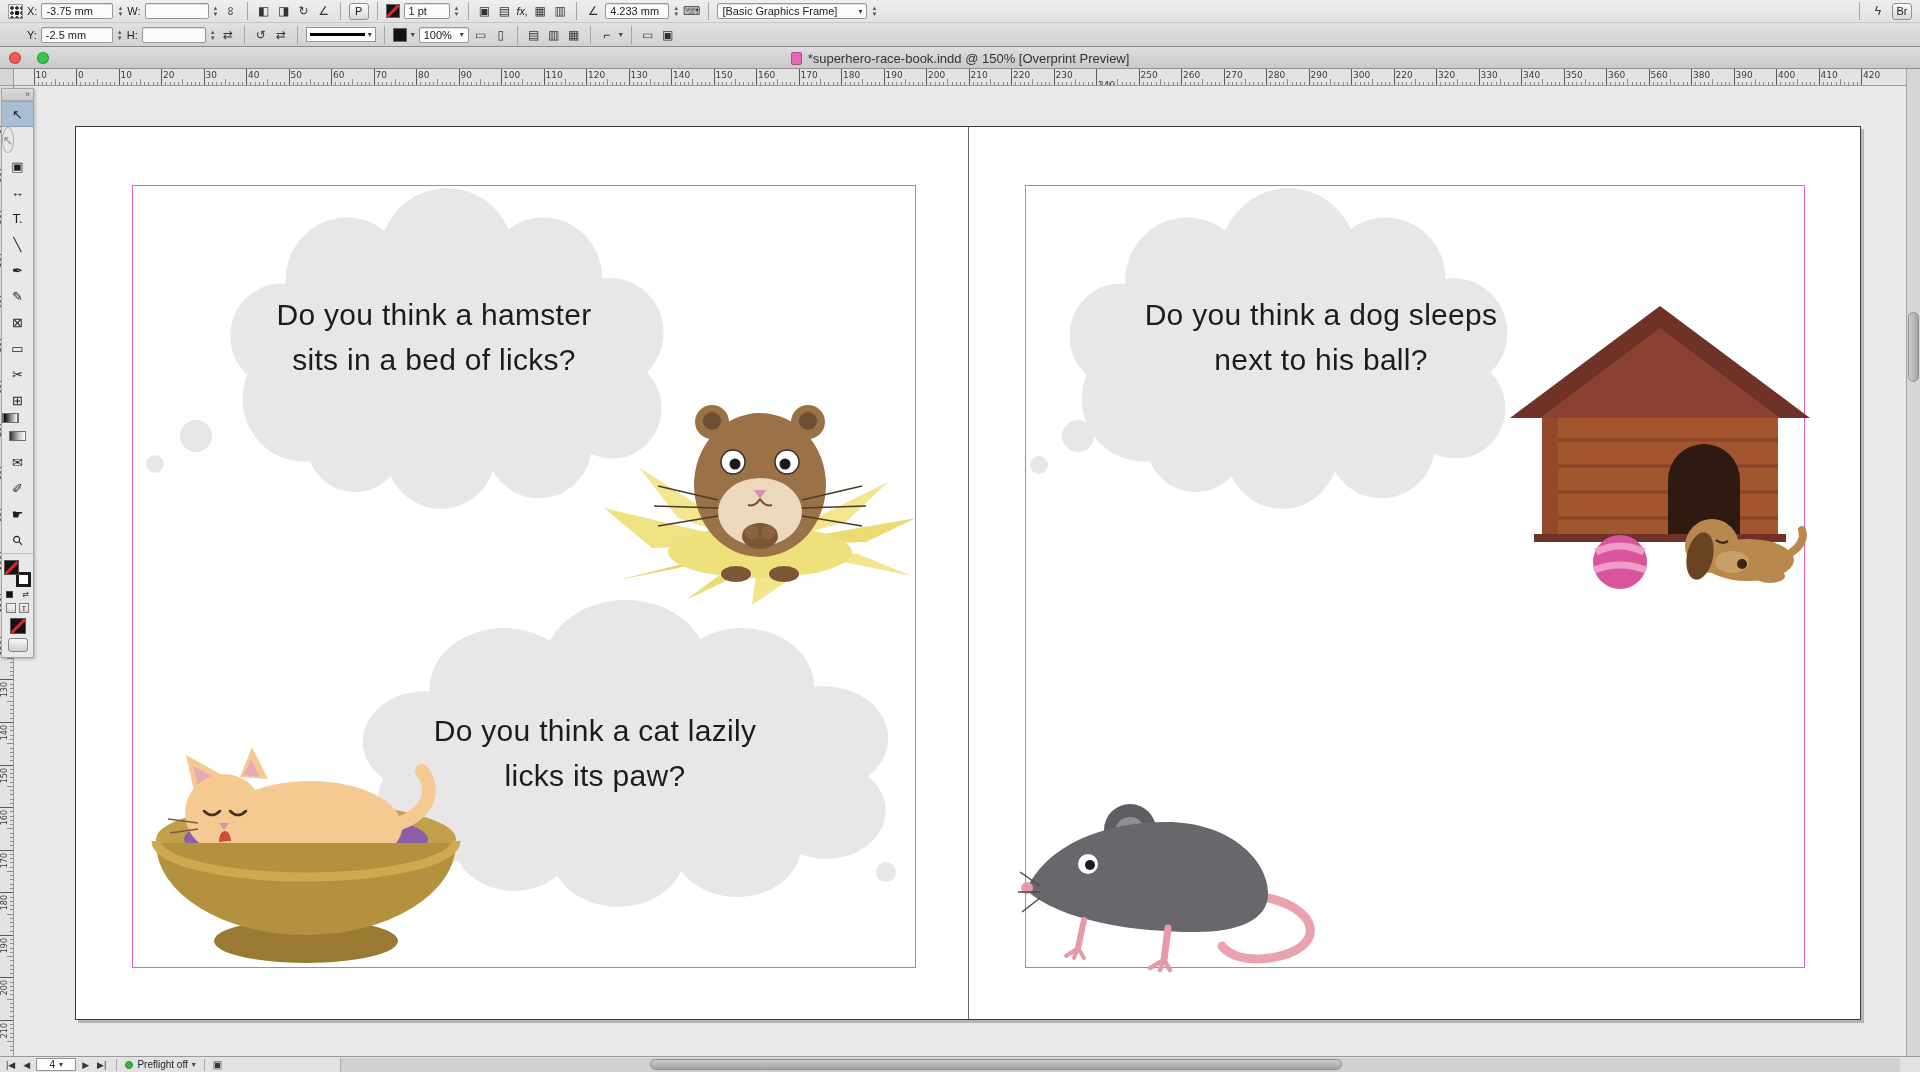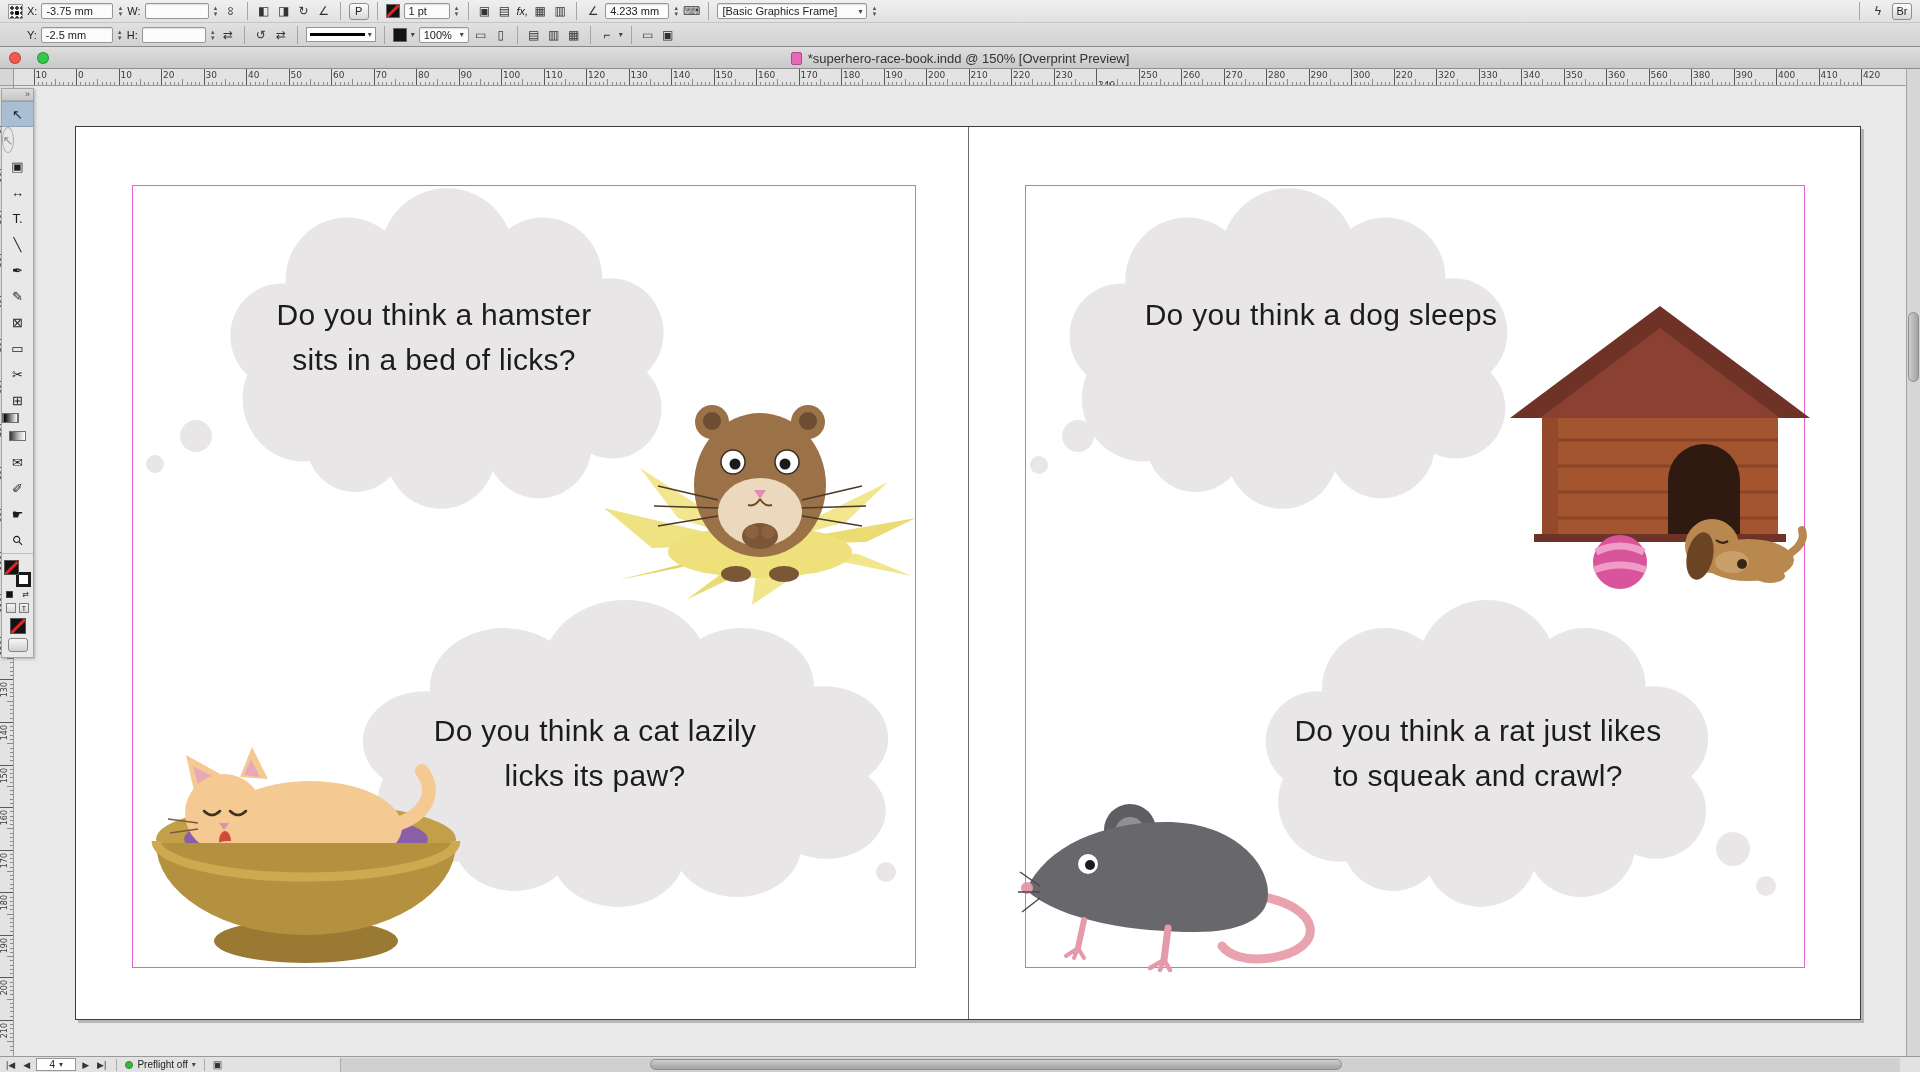--- a/index.html
+++ b/index.html
@@ -1042,34 +1042,24 @@
     </div>
 
     <div class="bubble" style="left:1053px;top:98px;">
       <svg class="cloud" width="475" height="330" viewBox="0 0 460 315" preserveAspectRatio="none">
           <use href="#cloud-shape"></use>
         </svg>
       <div class="tail-dot" style="left:9px;top:236px;width:32px;height:32px;"></div>
       <div class="tail-dot" style="left:-23px;top:272px;width:18px;height:18px;"></div>
       <div class="bubble-text" style="left:43px;top:108px;width:450px;">
         <div>Do you think a dog sleeps</div>
+          <div>next to his ball?</div>
       </div>
     </div>
 
-    <div class="bubble" style="left:1249px;top:510px;">
-      <svg class="cloud" width="480" height="316" viewBox="0 0 460 315" preserveAspectRatio="none">
-          <use href="#cloud-shape"></use>
-        </svg>
-      <div class="tail-dot" style="left:467px;top:236px;width:34px;height:34px;"></div>
-      <div class="tail-dot" style="left:507px;top:280px;width:20px;height:20px;"></div>
-      <div class="bubble-text" style="left:-1px;top:112px;width:460px;">
-        <div>Do you think a rat just likes</div>
-          <div>to squeak and crawl?</div>
-      </div>
-    </div>
 
     <svg class="illo" style="left:600px;top:264px;" width="320" height="255" viewBox="0 0 320 255">
       <path d="M160 195 L4 158 L52 198 Z" fill="#efe283"></path>
       <path d="M160 195 L18 230 L78 218 Z" fill="#e4d468"></path>
       <path d="M160 195 L40 118 L78 168 Z" fill="#f2e78f"></path>
       <path d="M160 195 L86 250 L132 228 Z" fill="#eadc72"></path>
       <path d="M160 195 L152 255 L186 232 Z" fill="#f2e68c"></path>
       <path d="M160 195 L234 250 L196 222 Z" fill="#e4d468"></path>
       <path d="M160 195 L312 226 L258 204 Z" fill="#f2e68c"></path>
       <path d="M160 195 L316 168 L266 192 Z" fill="#eadc72"></path>

